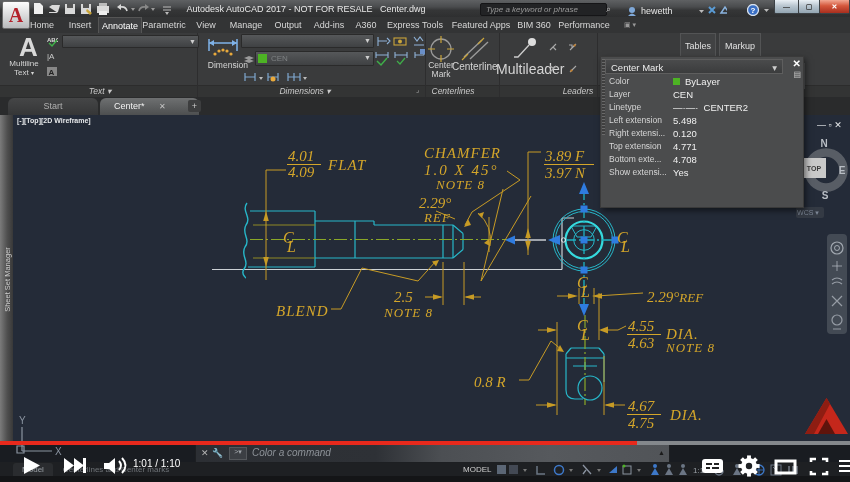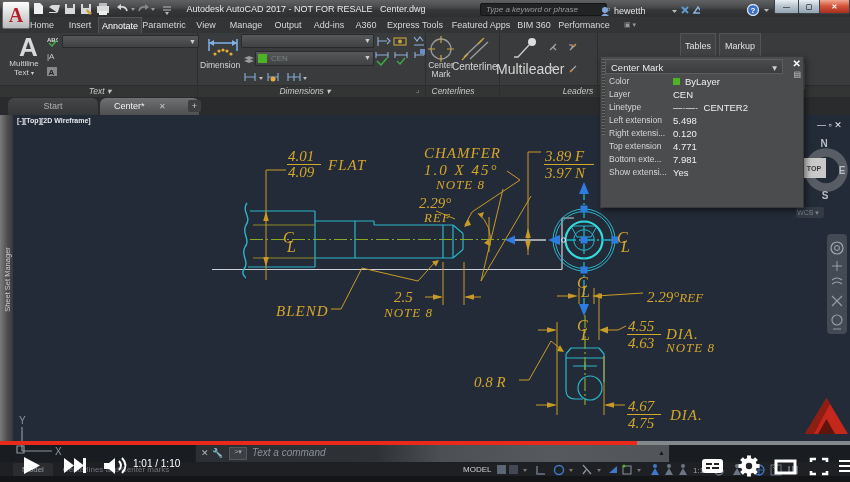--- a/index.html
+++ b/index.html
@@ -94,21 +94,21 @@
         </g>
       <path d="M113,2 l4,3 -4,3 z" fill="#888"></path>
       <path d="M119,6 l4,0 -2,3 z" fill="#999"></path>
       <path d="M131,5 h8 m-8,3 h8 m-4,-6 v0" stroke="#bbb" stroke-width="1.2"></path>
       <path d="M133,10 l4,0 -2,3 z" fill="#bbb"></path>
     </svg>
   </div>
 
   <div class="abs" style="left:480px;top:3px;width:120px;height:11px;background:#222325;border:1px solid #151517;border-radius:2px;color:#9a9a9a;font-size:8px;font-style:italic;line-height:11px;padding-left:5px;z-index:5">Type a keyword or phrase</div>
   <div class="abs" style="left:606px;top:4px;z-index:5;color:#c9c9c9;font-size:9px">⌕</div>
-  <div class="abs" style="left:600px;top:3px;z-index:5">
+  <div class="abs" style="left:627px;top:3px;z-index:5">
     <svg width="100" height="12">
         <circle cx="5" cy="5" r="3" fill="#7fa8d8"></circle>
         <path d="M1,11 q4,-5 8,0 z" fill="#7fa8d8"></path>
         <text x="14" y="9" fill="#e6e6e6" font-size="9" font-family="Liberation Sans,sans-serif">hewetth</text>
         <path d="M72,5 l5,0 -2.5,3 z" fill="#bbb"></path>
         <path d="M82,2 l6,6 m0,-6 l-6,6" stroke="#5a9bd4" stroke-width="2"></path>
         <path d="M94,8 l4,-6 4,6 z" fill="none" stroke="#8ab4e0" stroke-width="1.5"></path>
       </svg>
   </div>
   <div class="abs" style="left:747px;top:2px;z-index:5;"><svg width="24" height="12">
@@ -176,21 +176,21 @@
         <path d="M8,20 q9,-9 18,0" stroke="none" fill="none"></path>
         <g fill="#e8a93c">
           <circle cx="9" cy="19" r="1.6"></circle>
           <circle cx="13" cy="16" r="1.6"></circle>
           <circle cx="17" cy="15" r="1.6"></circle>
           <circle cx="21" cy="16" r="1.6"></circle>
           <circle cx="25" cy="19" r="1.6"></circle>
         </g>
       </svg>
   </div>
-  <div class="abs" style="left:200px;top:60px;width:48px;text-align:left;color:#d5d5d5;font-size:8.5px;">Dimension</div>
+  <div class="abs" style="left:200px;top:60px;width:48px;text-align:right;color:#d5d5d5;font-size:8.5px;">Dimension</div>
   <div class="combo" style="left:241px;top:34px;width:131px;height:12px;">
       <span class="arr">▼</span>
     </div>
   <div class="abs" style="left:243px;top:52px;">
     <svg width="12" height="12">
         <path d="M1,4 l5,-2 5,2 -5,2 z M1,7 l5,-2 5,2 -5,2 z" fill="#9a9a9a"></path>
       </svg>
   </div>
   <div class="combo" style="left:255px;top:51px;width:117px;height:13px;">
      <span style="position:absolute;left:2px;top:2px;width:9px;height:9px;background:#4db324;"></span>
@@ -458,29 +458,29 @@
     <div style="position:absolute;left:1px;top:2px;width:3px;height:76px;background:repeating-linear-gradient(#6a6a6a 0 1px,#3f3f3f 1px 3px);"></div>
     <div id="popuphdr">Center Mark<span style="position:absolute;right:5px;top:0;color:#ccc;">▾</span></div>
     <div style="position:absolute;right:2px;top:1px;color:#fff;font-weight:bold;font-size:10px;">✕</div>
     <div style="position:absolute;right:2px;top:13px;color:#ccc;font-size:8px;">▤</div>
     <div class="prow" style="top:18px;">Color<span class="val"><span style="display:inline-block;width:7px;height:7px;background:#4db324;margin-right:5px;"></span>ByLayer</span></div>
     <div class="prow" style="top:31px;">Layer<span class="val">CEN</span></div>
     <div class="prow" style="top:44px;">Linetype<span class="val">—·—·&nbsp;&nbsp;CENTER2</span></div>
     <div class="prow" style="top:57px;">Left extension<span class="val">5.498</span></div>
     <div class="prow" style="top:70px;">Right extensi...<span class="val">0.120</span></div>
     <div class="prow" style="top:83px;">Top extension<span class="val">4.771</span></div>
-    <div class="prow" style="top:96px;">Bottom exte...<span class="val">7.981</span></div>
+    <div class="prow" style="top:96px;">Bottom exte...<span class="val">4.708</span></div>
     <div class="prow" style="top:109px;">Show extensi...<span class="val">Yes</span></div>
   </div>
 
   <div class="abs" id="cmdbar">
     <span style="position:absolute;left:5px;top:3px;color:#b5b5b5;font-size:9px;">✕</span>
     <span style="position:absolute;left:16px;top:3px;color:#b5b5b5;font-size:9px;">🔧</span>
     <span style="position:absolute;left:33px;top:2px;width:16px;height:11px;background:#3c3f44;border:1px solid #55585c;color:#9fa4aa;font-size:7px;text-align:center;">&gt;▾</span>
-    <span style="position:absolute;left:56px;top:2px;color:#8d9298;font-size:10px;font-style:italic;">Text a command</span>
+    <span style="position:absolute;left:56px;top:2px;color:#8d9298;font-size:10px;font-style:italic;">Color a command</span>
     <span style="position:absolute;right:4px;top:4px;color:#1a1a1a;font-size:7px;">▲</span>
   </div>
 
   <div class="abs" id="statusbar"></div>
   <div class="abs" id="bottomstrip"></div>
   <div class="abs" style="left:13px;top:463px;width:40px;height:13px;background:#2a2c2f;border-radius:3px 3px 0 0;color:#9aa0a6;font-size:8px;text-align:center;line-height:13px;z-index:21;">Model</div>
   <div class="abs" style="left:56px;top:463px;width:120px;height:13px;color:#6f7378;font-size:8px;text-align:center;line-height:13px;z-index:21;">Centerlines and Center marks</div>
   <div class="abs" style="left:463px;top:465px;color:#cfcfcf;font-size:8px;z-index:21;">MODEL</div>
   <div class="abs" style="left:497px;top:463px;z-index:21;">
     <svg width="330" height="16" viewBox="0 0 330 16">

